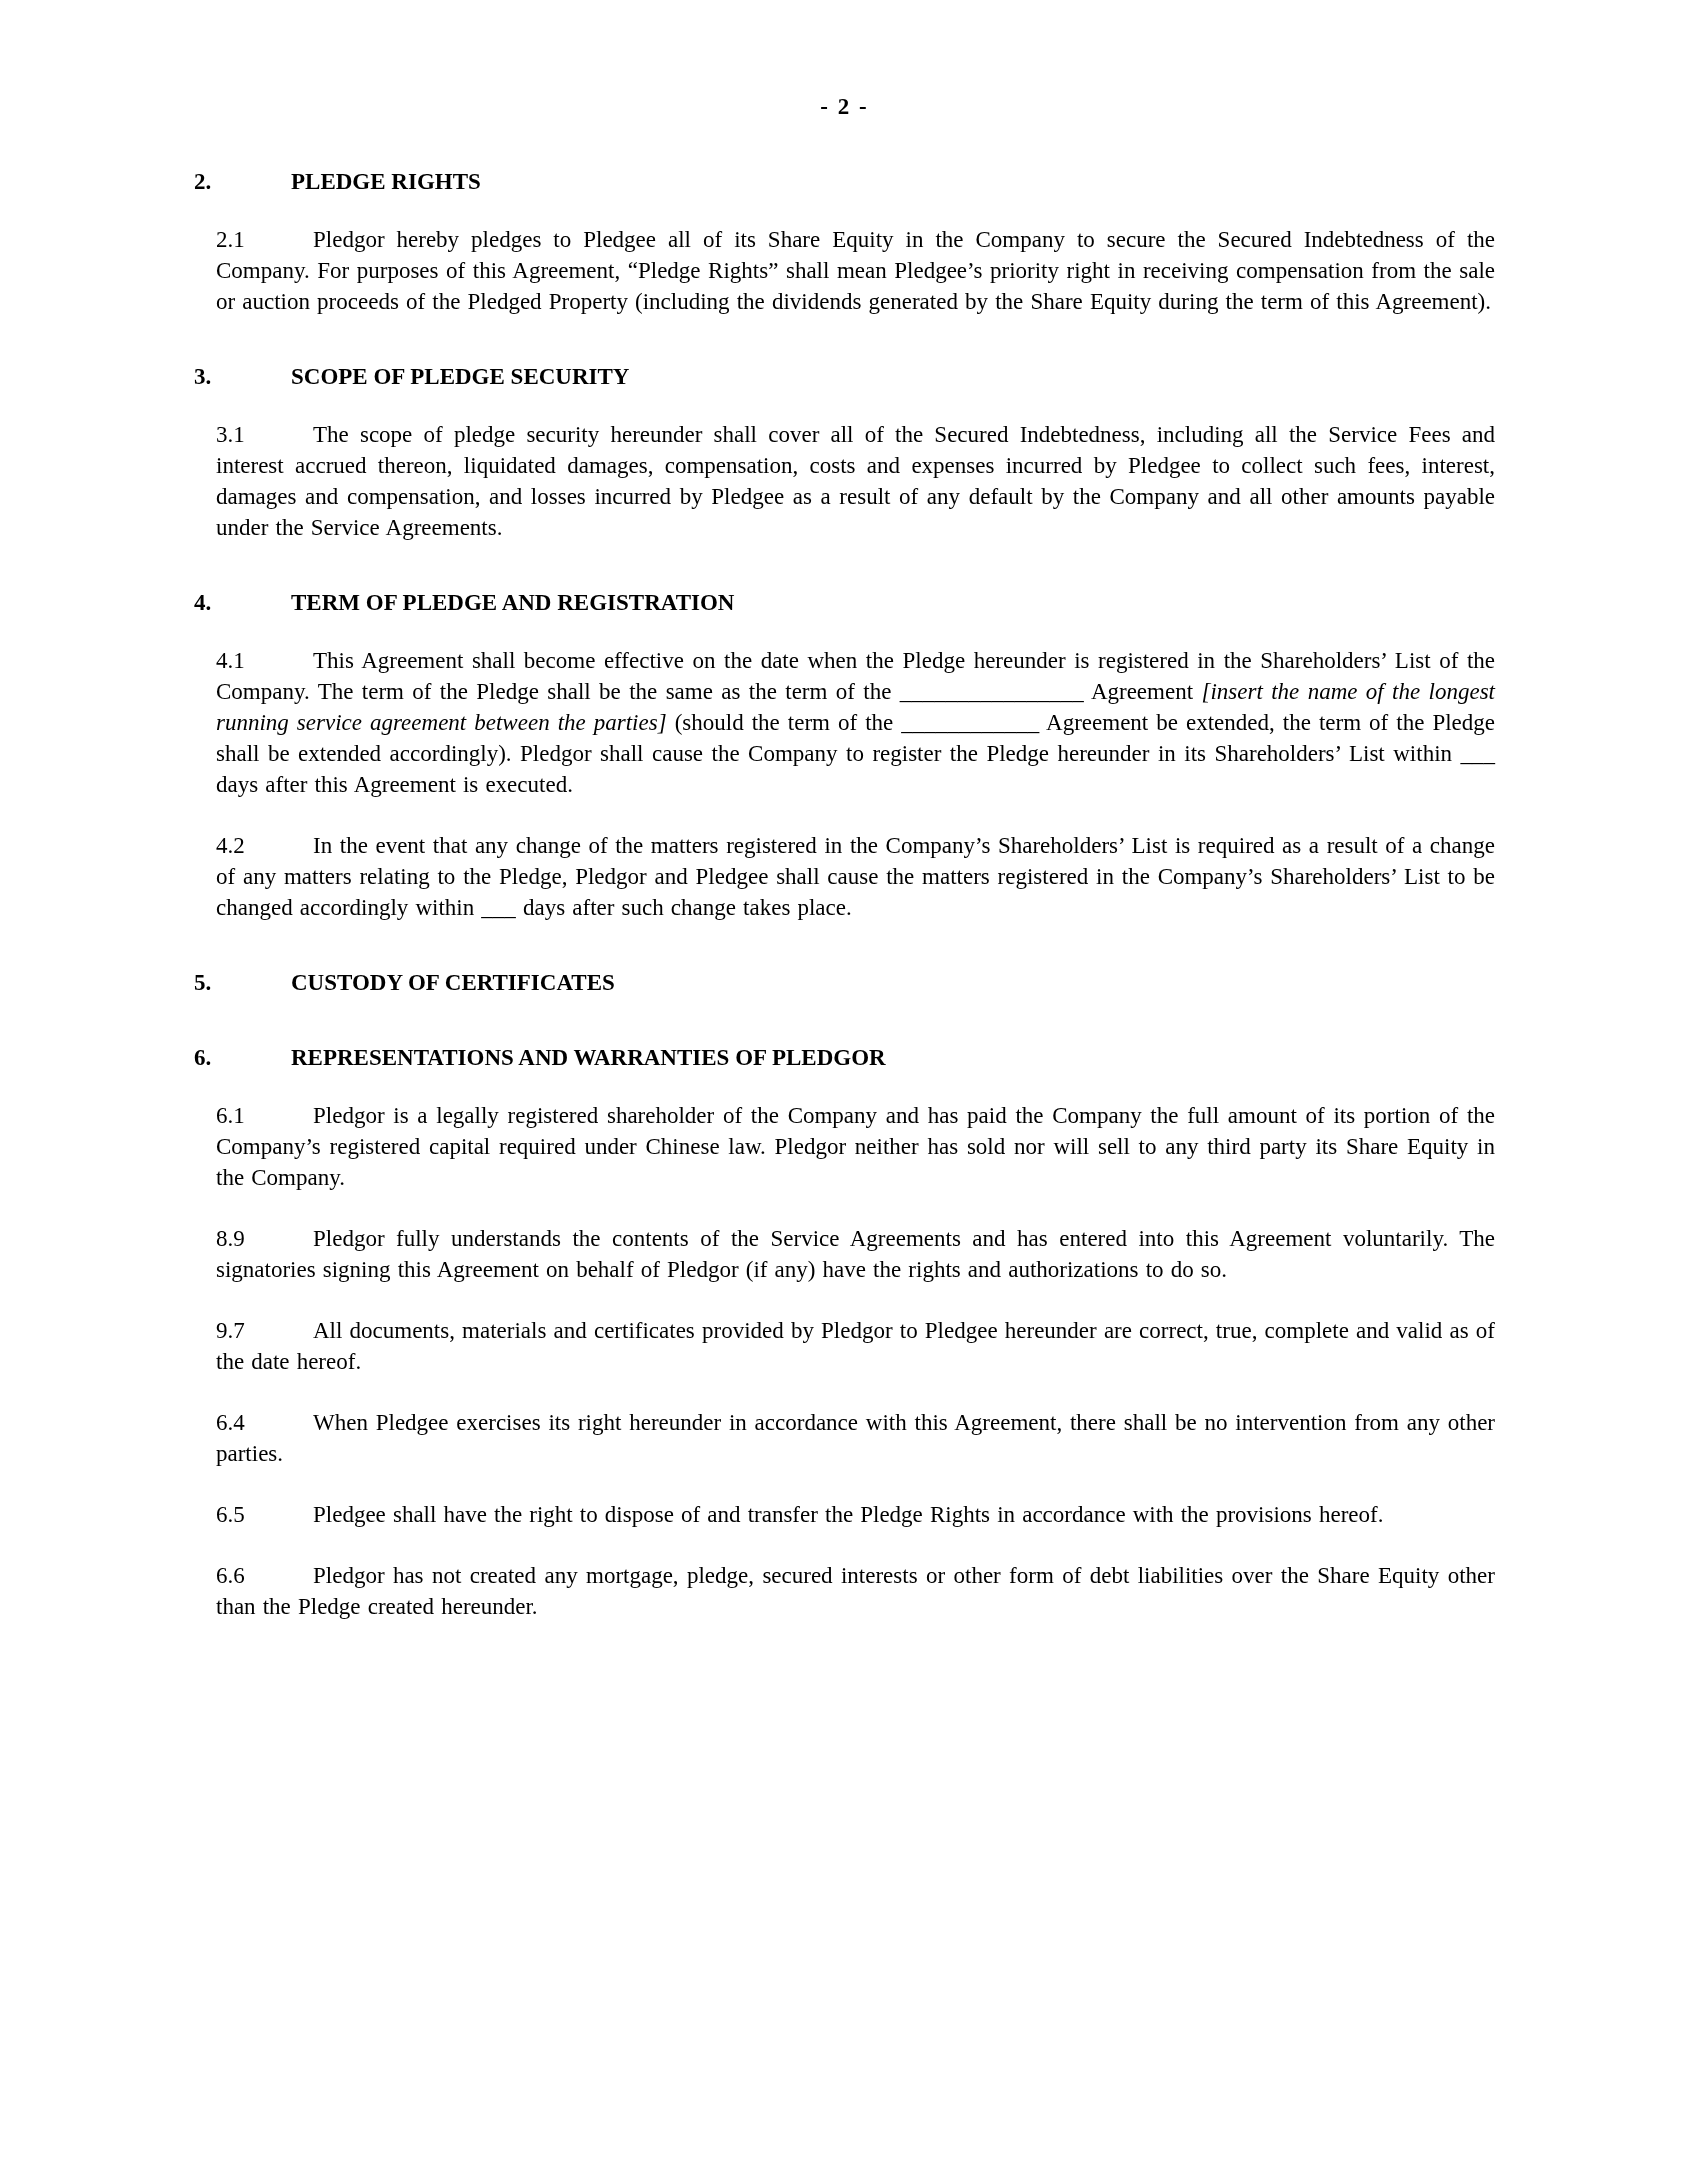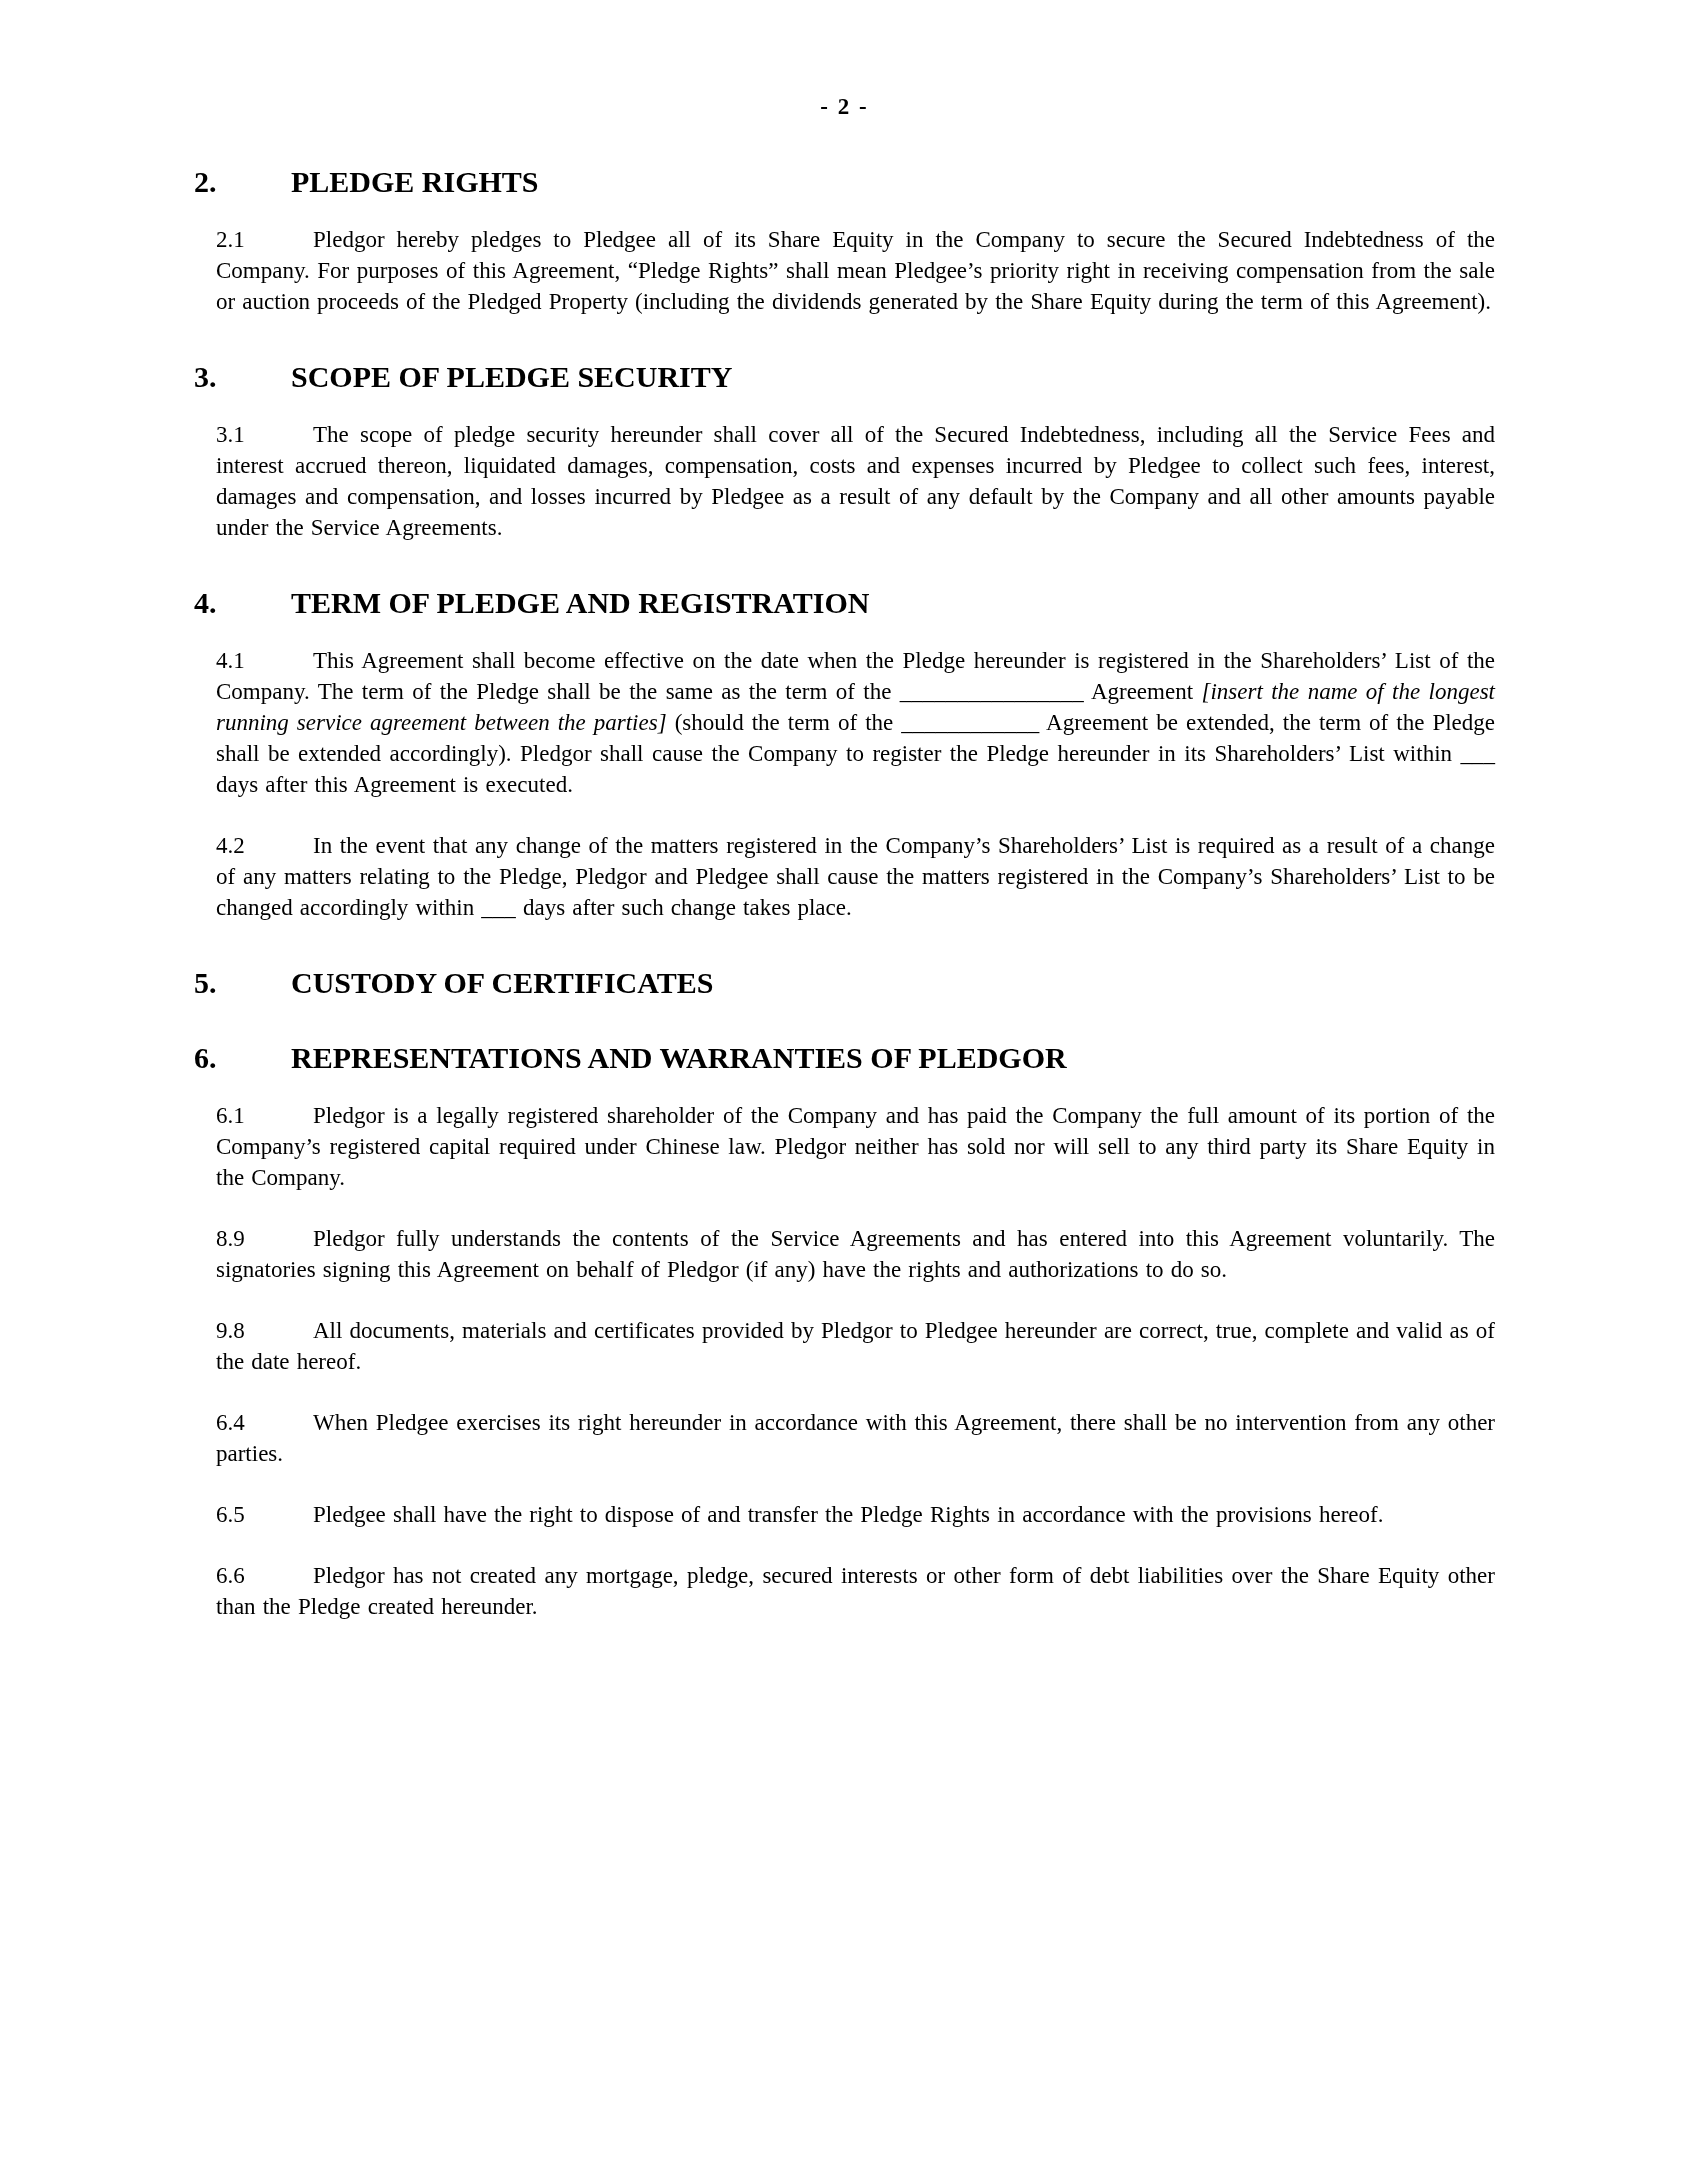--- a/index.html
+++ b/index.html
@@ -19,21 +19,21 @@
   }
   .page-number {
     text-align: center;
     font-size: 23px;
     line-height: 31px;
     font-weight: bold;
     margin-bottom: 38px;
     letter-spacing: 2px;
   }
   .heading {
-    font-size: 30px;
+    font-size: 23px;
     line-height: 31px;
     font-weight: bold;
     margin-top: 44px;
     margin-bottom: 27px;
     text-align: left;
   }
   .para {
     font-size: 23px;
     line-height: 31px;
     text-align: justify;
@@ -86,21 +86,21 @@
   <div class="heading">
     <span class="num">6.</span><span>REPRESENTATIONS AND WARRANTIES OF PLEDGOR</span>
   </div>
   <p class="para">
     <span class="num">6.1</span><span>Pledgor is a legally registered shareholder of the Company and has paid the Company the full amount of its portion of the Company’s registered capital required under Chinese law. Pledgor neither has sold nor will sell to any third party its Share Equity in the Company.</span>
   </p>
   <p class="para">
     <span class="num">8.9</span><span>Pledgor fully understands the contents of the Service Agreements and has entered into this Agreement voluntarily. The signatories signing this Agreement on behalf of Pledgor (if any) have the rights and authorizations to do so.</span>
   </p>
   <p class="para">
-    <span class="num">9.8</span><span>All documents, materials and certificates provided by Pledgor to Pledgee hereunder are correct, true, complete and valid as of the date hereof.</span>
+    <span class="num">9.7</span><span>All documents, materials and certificates provided by Pledgor to Pledgee hereunder are correct, true, complete and valid as of the date hereof.</span>
   </p>
   <p class="para">
     <span class="num">6.4</span><span>When Pledgee exercises its right hereunder in accordance with this Agreement, there shall be no intervention from any other parties.</span>
   </p>
   <p class="para">
     <span class="num">6.5</span><span>Pledgee shall have the right to dispose of and transfer the Pledge Rights in accordance with the provisions hereof.</span>
   </p>
   <p class="para">
     <span class="num">6.6</span><span>Pledgor has not created any mortgage, pledge, secured interests or other form of debt liabilities over the Share Equity other than the Pledge created hereunder.</span>
   </p>

